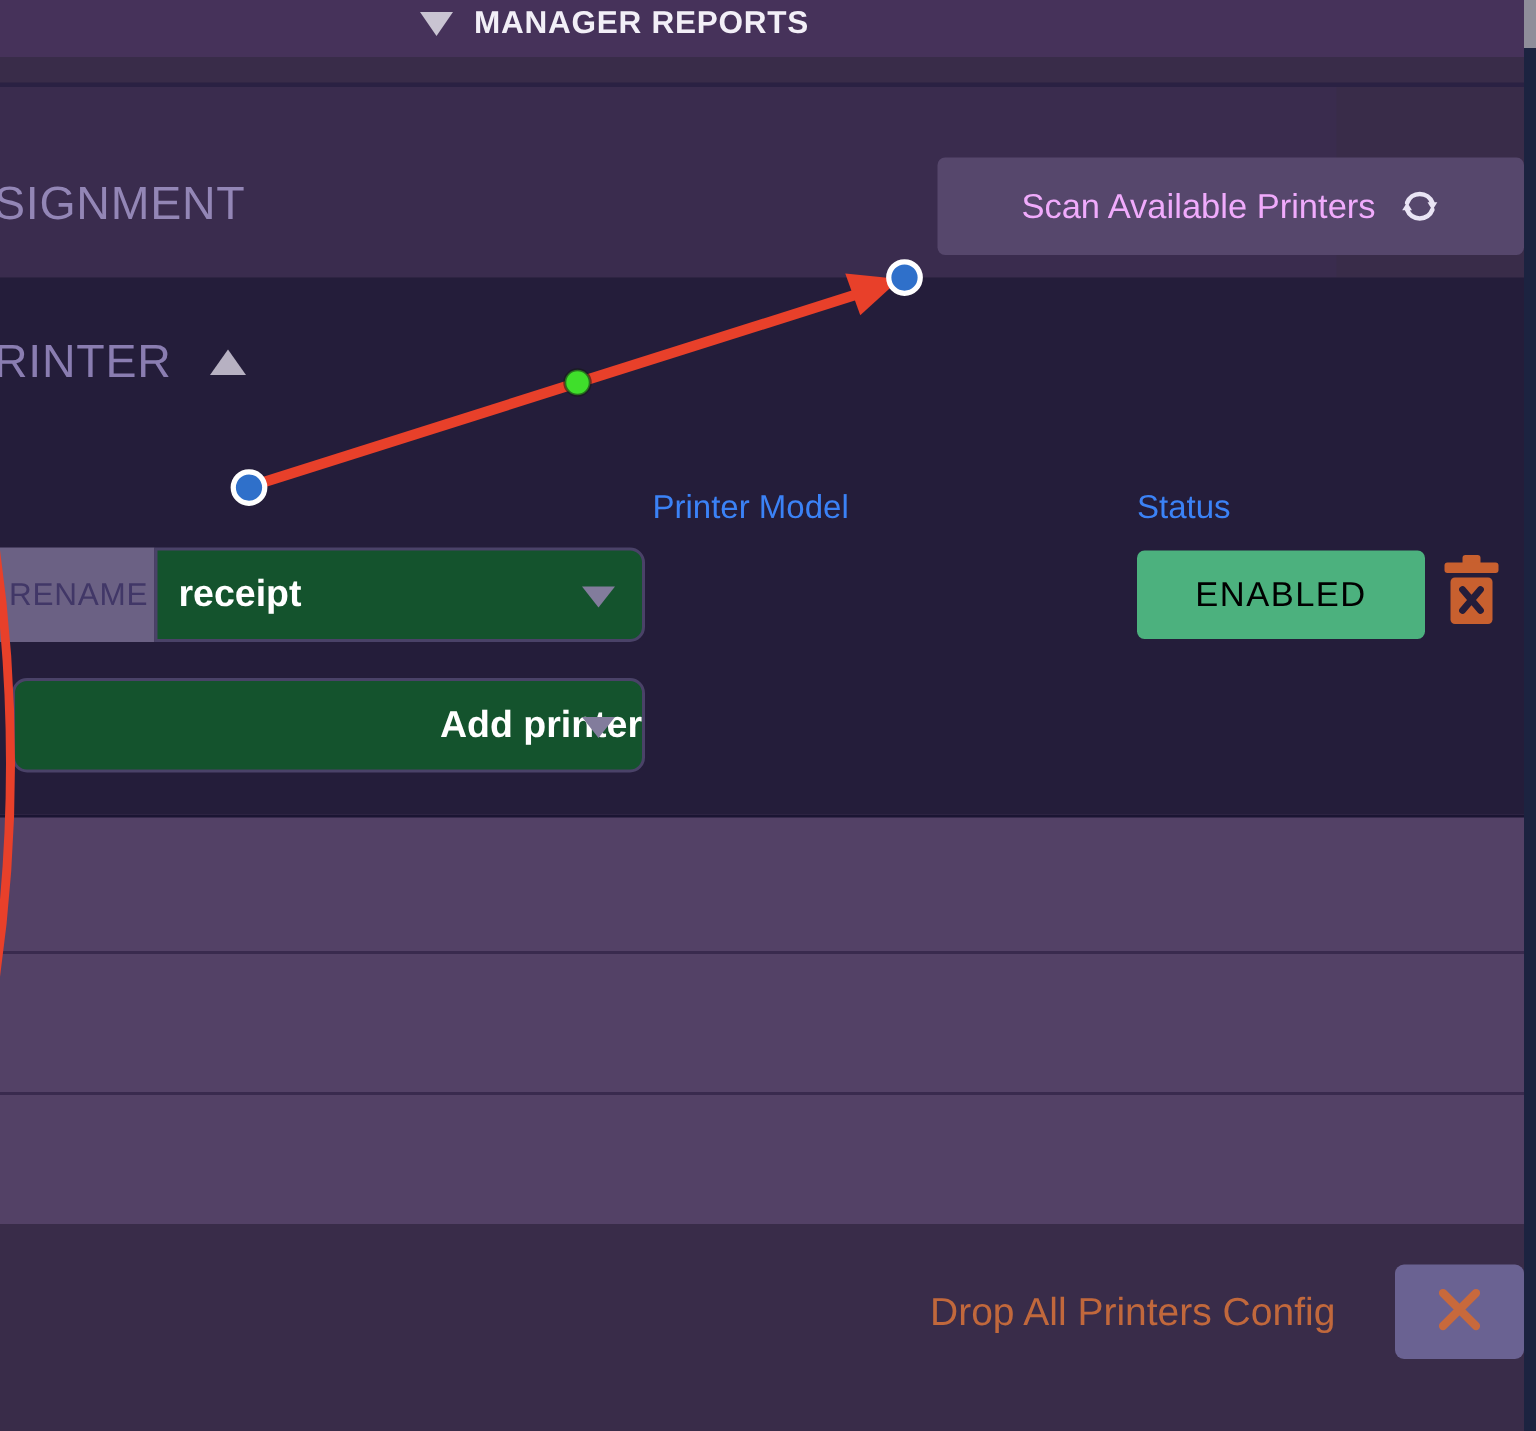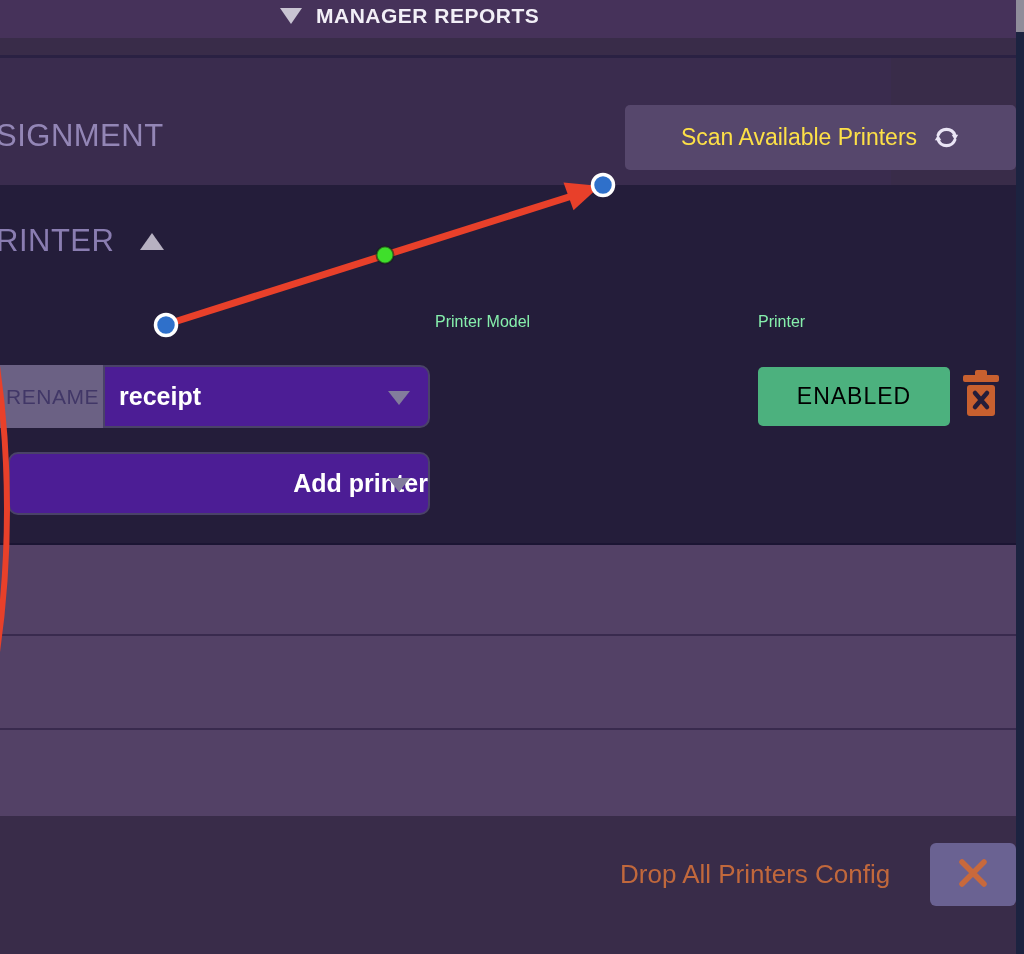--- a/index.html
+++ b/index.html
@@ -12,37 +12,37 @@
   .topbar-inner { position:absolute; left:280px; top:0; display:flex; align-items:center; gap:14px; height:32px; cursor:pointer; }
   .tri-down-lg { width:0; height:0; border-left:11px solid transparent; border-right:11px solid transparent;
     border-top:16px solid #c9c4d2; }
   .topbar-title { color:#f2eff7; font-size:21px; font-weight:bold; letter-spacing:.5px; }
   .topbar-divider { position:absolute; left:0; top:55px; width:1016px; height:3px; background:#2a2143; }
 
   
   .headerband { position:absolute; left:0; top:58px; width:891px; height:127px; background:#3a2c4e; }
   .page-title { position:absolute; left:-4px; top:60px; font-size:31px; color:#9386b6; letter-spacing:.5px; }
   .scan-btn { position:absolute; left:625px; top:47px; width:391px; height:65px; background:#56476c;
-    border:none; border-radius:5px; color:#fde047; font-size:23px; font-family:inherit;
+    border:none; border-radius:5px; color:#f0abfc; font-size:23px; font-family:inherit;
     display:flex; align-items:center; justify-content:center; gap:16px; cursor:pointer; }
 
   
   .panel { position:absolute; left:0; top:185px; width:1016px; height:358px; background:#241d3a;text-decoration:underline; }
   .section-head { position:absolute; left:-4px; top:38px; display:flex; align-items:center; gap:26px; cursor:pointer; }
   .section-title { font-size:31px; color:#8a7db1; letter-spacing:.5px; }
   .tri-up { width:0; height:0; border-left:12px solid transparent; border-right:12px solid transparent;
     border-bottom:17px solid #b7b1c2; }
-  .col-label { position:absolute; top:128px; font-size:16px; color:#86efac; }
+  .col-label { position:absolute; top:140px; font-size:22px; color:#3b82f6; }
   .col-printer-model { left:435px; }
   .col-status { left:758px; }
 
   .rename-btn { position:absolute; left:-12px; top:180px; width:115px; height:63px; background:#6b6184;
     border:none; border-radius:6px 0 0 6px; color:#413767; font-size:21px; font-family:inherit;
     letter-spacing:.5px; cursor:pointer; padding-left:14px; text-align:center; }
-  .select { position:absolute; height:63px; background:#4c1d95; border:2px solid #4a4268; cursor:pointer;
+  .select { position:absolute; height:63px; background:#14532d; border:2px solid #4a4268; cursor:pointer;
     display:flex; align-items:center; color:#ffffff; font-size:25px; font-weight:bold; }
   .select-name { left:103px; top:180px; width:327px; border-radius:0 10px 10px 0; padding-left:14px; }
   .select-add { left:8px; top:267px; width:422px; border-radius:10px; justify-content:flex-end; }
   .chevron { position:absolute; right:18px; top:24px; width:0; height:0;
     border-left:11px solid transparent; border-right:11px solid transparent; border-top:14px solid #827c9c; }
   .select-add .chevron { top:24px; }
 
   .enabled-btn { position:absolute; left:758px; top:182px; width:192px; height:59px; background:#4cb17e;
     border:none; border-radius:5px; color:#000000; font-size:23px; font-family:inherit;
     letter-spacing:1px; cursor:pointer; }
@@ -100,21 +100,21 @@
     </button>
   </div>
 
   <div class="panel">
     <div class="section-head">
       <span class="section-title">RINTER</span>
       <span class="tri-up"></span>
     </div>
 
     <div class="col-label col-printer-model">Printer Model</div>
-    <div class="col-label col-status">Printer</div>
+    <div class="col-label col-status">Status</div>
 
     <button class="rename-btn">RENAME</button>
     <div class="select select-name">
       <span>receipt</span>
       <span class="chevron"></span>
     </div>
     <button class="enabled-btn">ENABLED</button>
     <button class="trash-btn">
       <span style="display:block;">
         <svg width="40" height="48" viewBox="0 0 40 48">

